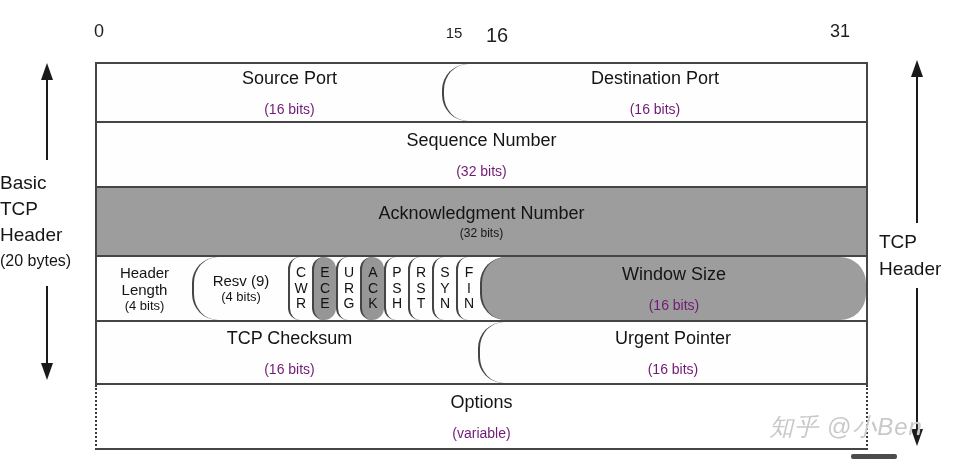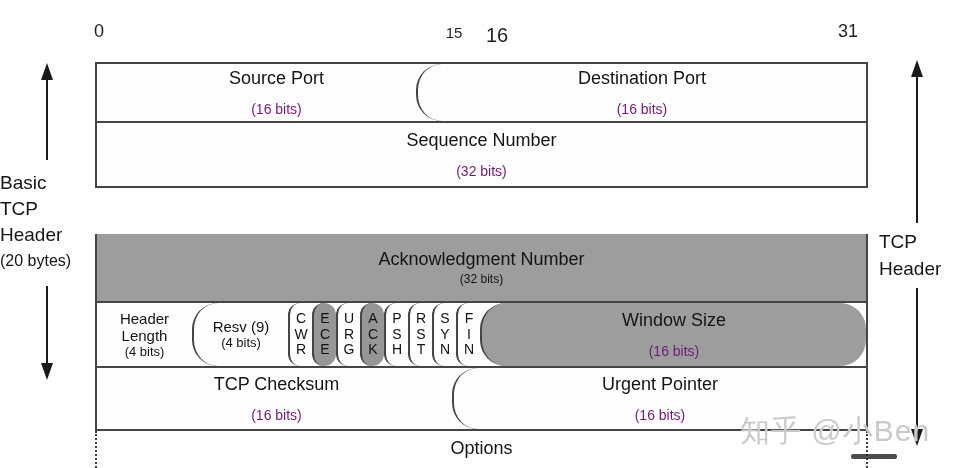--- a/index.html
+++ b/index.html
@@ -6,50 +6,50 @@
   .stage{
     position:relative;width:964px;height:468px;background:#ffffff;overflow:hidden;
     font-family:"Liberation Sans", sans-serif;color:#1a1a1a;
   }
   .abs{position:absolute;}
   
   .bit{font-size:18px;color:#1f1f1f;}
   .bit-0{left:94px;top:21px;}
   .bit-15{left:430px;top:24px;width:48px;text-align:center;font-size:15px;}
   .bit-16{left:486px;top:24px;font-size:20px;}
-  .bit-31{left:830px;top:21px;width:36px;text-align:center;}
+  .bit-31{left:830px;top:21px;width:36px;text-align:left;}
   
   .tbl{left:95px;top:62px;width:773px;}
   .row{display:flex;box-sizing:border-box;border-left:2px solid #454545;border-right:2px solid #454545;border-bottom:2px solid #454545;background:#fefefe;}
   .row.first{border-top:2px solid #454545;}
   .row.dashedrow{border-left:2px dotted #3a3a3a;border-right:2px dotted #3a3a3a;background:#ffffff;}
-  .r1{height:61px;} .r2{height:65px;} .r3{height:69px;margin-top:46px;} .r4{height:65px;} .r5{height:63px;gap:36px;} .r6{height:65px;}
+  .r1{height:61px;} .r2{height:65px;} .r3{height:69px;} .r4{height:65px;} .r5{height:63px;gap:36px;} .r6{height:65px;}
   .cell{box-sizing:border-box;display:flex;flex-direction:column;justify-content:center;align-items:center;text-align:center;}
   .bl{border-left:2px solid #454545;border-radius:26px;}
   .grow{flex:1 1 auto;}
-  .w-half-l{width:319px;padding-left:40px;} 
+  .w-half-l{width:345px;padding-left:40px;} 
   .gray{background:#9d9d9d;}
   .flag-gray{background:#969696;}
   .t{font-size:18px;line-height:22px;color:#141414;}
   .s{font-size:14px;line-height:17px;margin-top:12px;color:#701a75;}
   .s-sm{font-size:12px;line-height:15px;margin-top:2px;color:#141414;}
   .t2{font-size:15px;line-height:17px;white-space:pre-line;color:#141414;}
   .s2{font-size:13px;line-height:16px;color:#141414;}
   .w-hl{width:95px;}
   .w-resv{width:96px;}
   .w-flag{width:24px;}
   .fl{font-size:14px;line-height:15.5px;white-space:pre-line;color:#111111;}
   
   .side-label{}
   .left-label{left:0px;top:170px;width:94px;font-size:19px;line-height:26px;color:#161616;}
   .left-label .small{font-size:16px;}
   .right-label{left:879px;top:228px;width:78px;font-size:19px;line-height:27px;color:#161616;}
   .arrow-svg{display:block;}
   
-  .watermark{left:740px;top:411px;width:212px;text-align:left;font-size:30px;color:#c9c9c9;letter-spacing:1px;z-index:5;text-shadow:0 0 1px #ffffff;}
+  .watermark{left:740px;top:411px;width:212px;text-align:center;font-size:24px;color:#c9c9c9;letter-spacing:1px;z-index:5;text-shadow:0 0 1px #ffffff;font-style:italic;}
   .wm-underline{left:851px;top:454px;width:46px;height:5px;background:#2d2d2d;border-radius:2px;opacity:.85;z-index:4;}
 </style>
 </head>
 <body>
 
 <div class="stage">
 
   <div class="abs bit bit-0">0</div>
   <div class="abs bit bit-15">15</div>
   <div class="abs bit bit-16">16</div>

